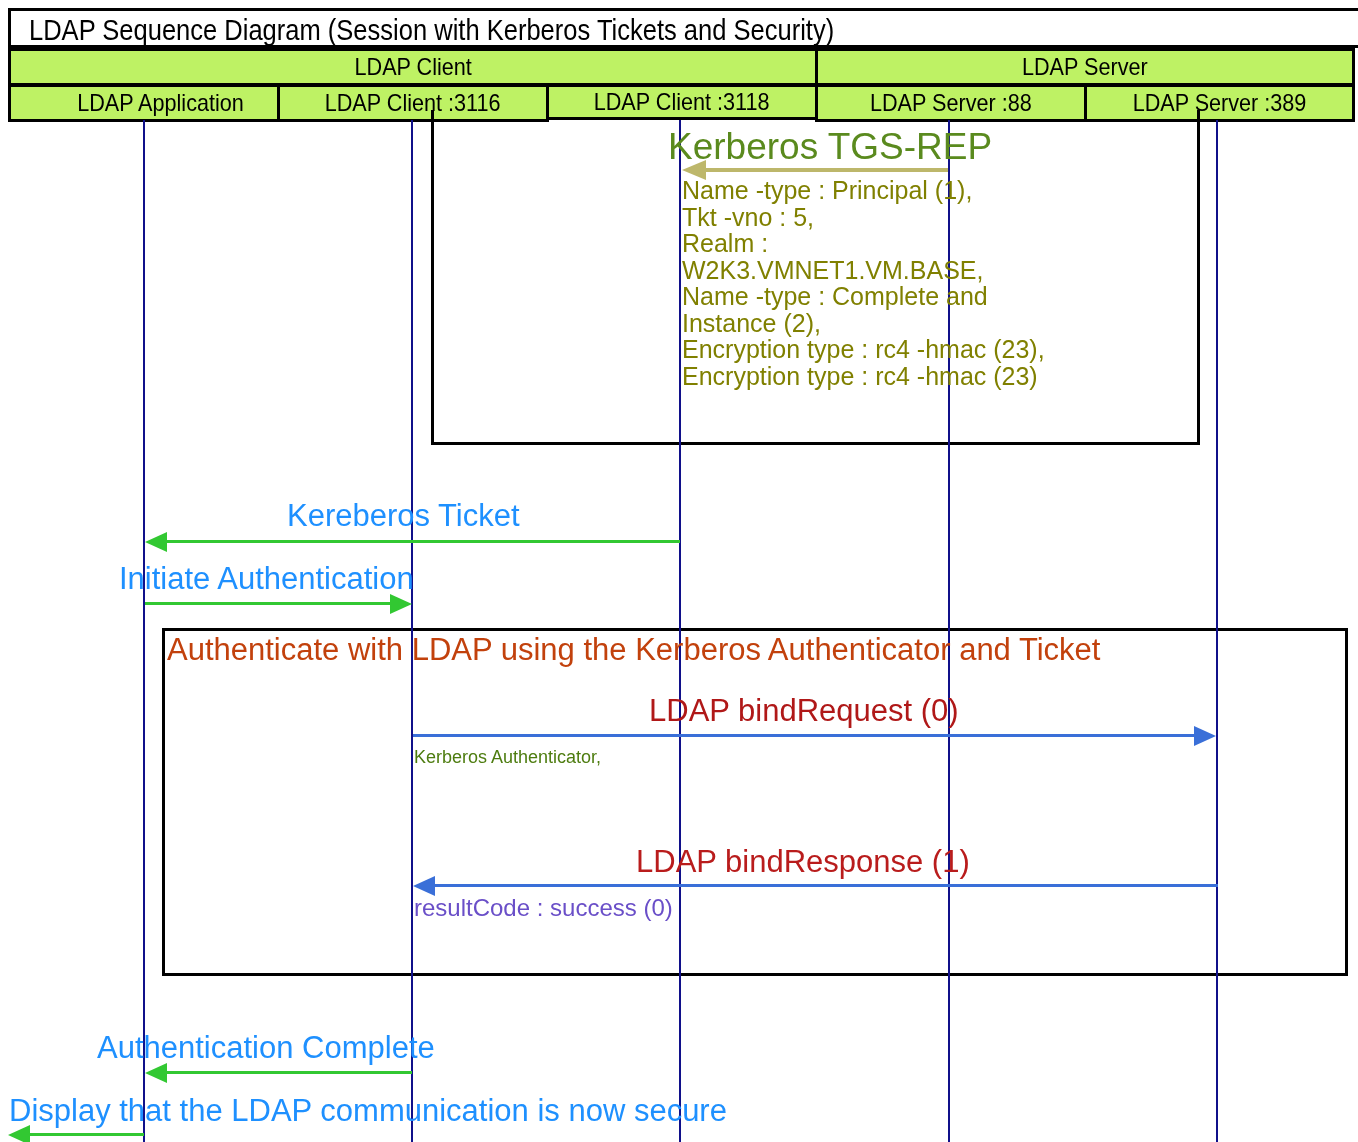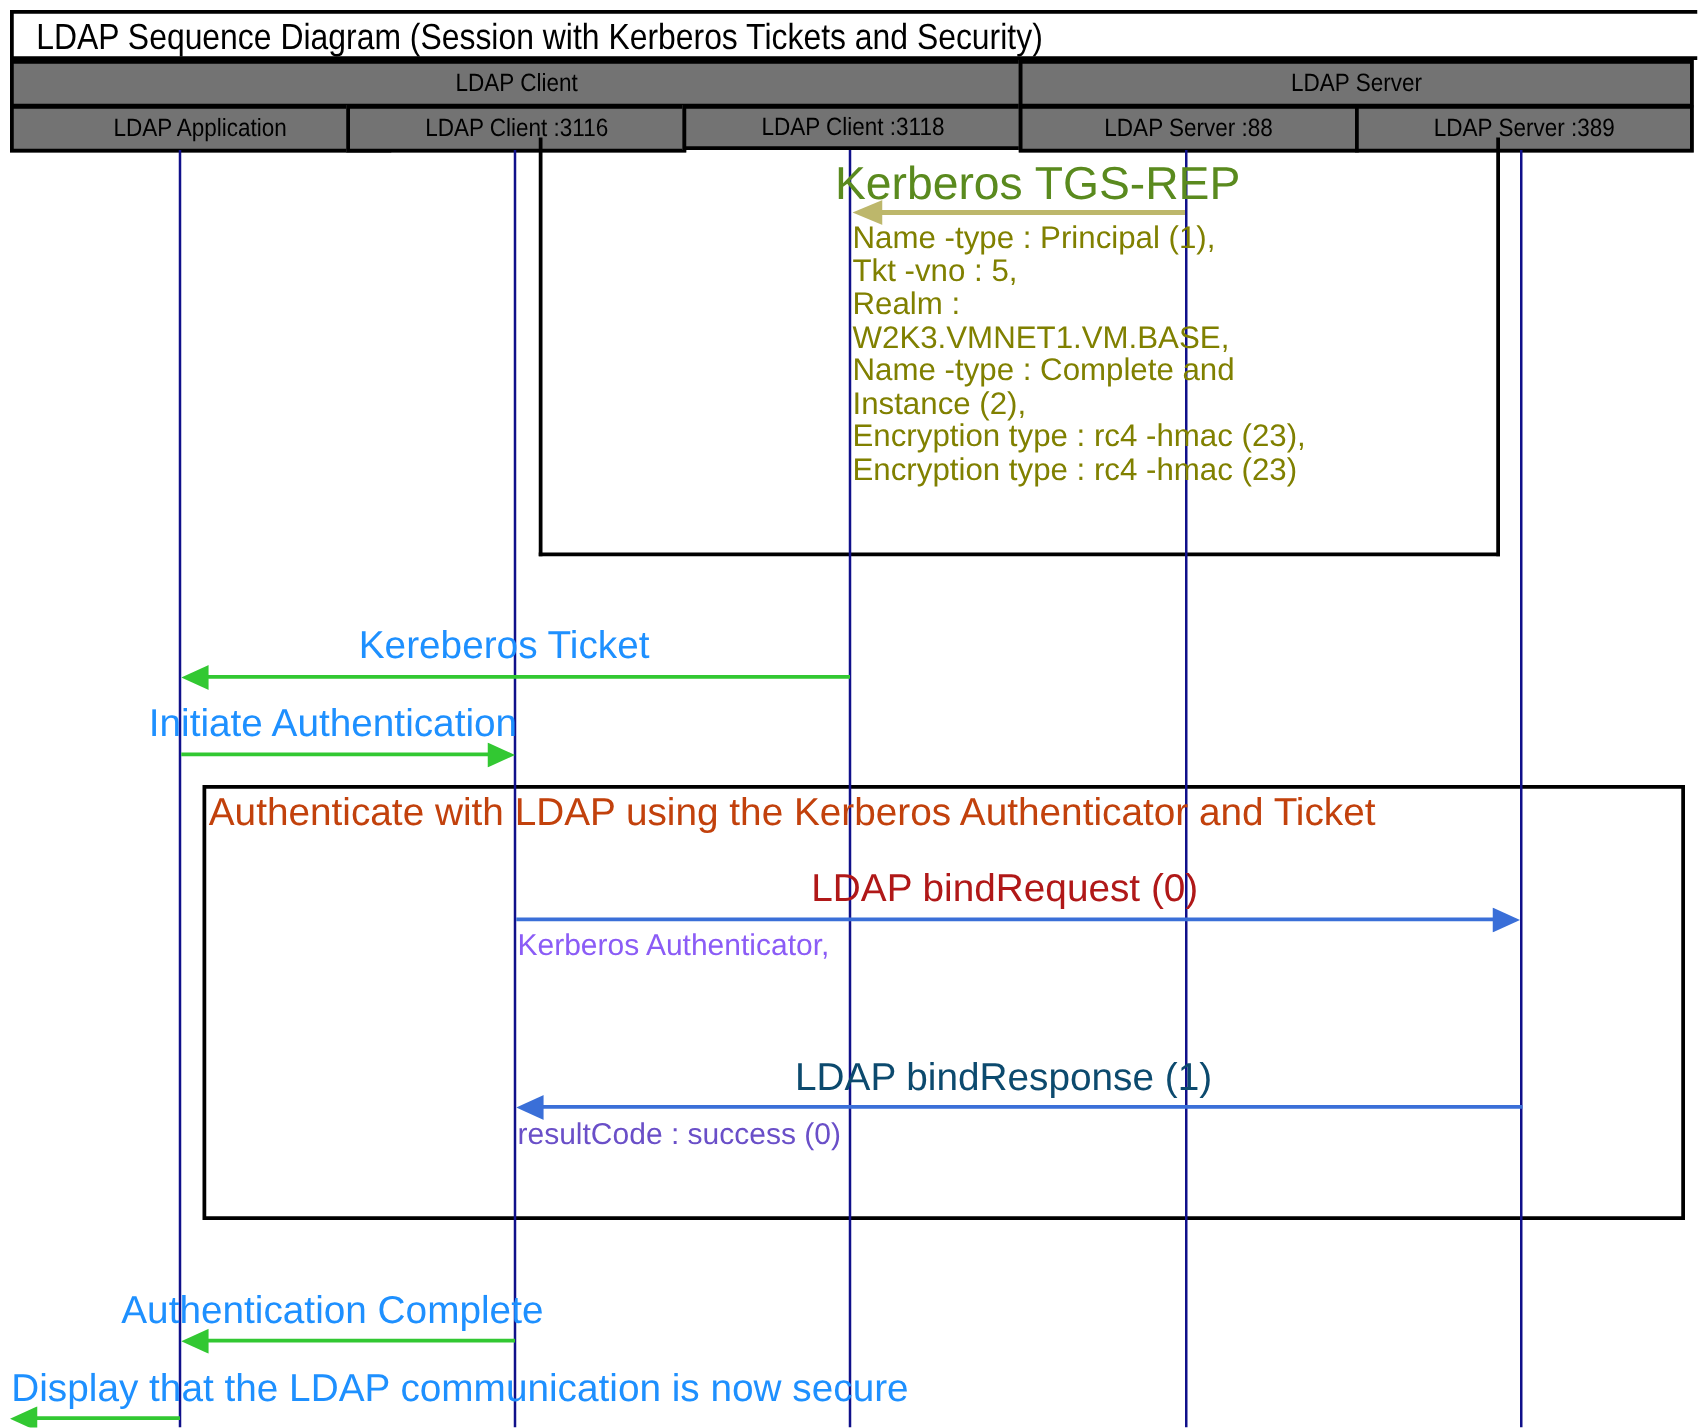--- a/index.html
+++ b/index.html
@@ -1,21 +1,21 @@
 <!DOCTYPE html>
 <html><head>
 <meta charset="utf-8">
 <style>
   html, body { margin: 0; padding: 0; background: #ffffff; }
   body { width: 1358px; height: 1142px; position: relative; overflow: hidden;
          font-family: "Liberation Sans", sans-serif; }
   .abs { position: absolute; }
   .title-box { left: 8px; top: 8px; width: 1350px; height: 40px; border: 3px solid #000; border-right: none; box-sizing: border-box; }
   .title-text { position: absolute; left: 18px; top: 3px; font-size: 29px; color: #000; font-family: "Liberation Sans", sans-serif; transform: scaleX(0.88); transform-origin: left; white-space: nowrap; }
-  .hdr { border: 3px solid #000; box-sizing: border-box; display: flex; align-items: center; justify-content: center; font-size: 20px; color: #000; background: #737373; white-space: nowrap; }
+  .hdr { border: 3px solid #000; box-sizing: border-box; display: flex; align-items: center; justify-content: center; font-size: 24px; color: #000; background: #bef264; white-space: nowrap; }
   .hdr span { display: inline-block; transform: scaleX(0.9); }
   .lifeline { position: absolute; width: 2px; background: #10108a; top: 120px; height: 1022px; }
   .frame { position: absolute; border: 3px solid #000; box-sizing: border-box; }
   .msg { position: absolute; white-space: nowrap; }
   .green-label { color: #1e90ff; font-size: 31px; }
   .arrow-line { position: absolute; height: 3px; }
   .note { position: absolute; white-space: pre; line-height: 26.5px; }
 </style>
 </head>
 <body>
@@ -76,23 +76,23 @@
   <polygon points="22,10 0,0 0,20" fill="#32c832"></polygon>
 </svg>
 
 <div class="msg" style="left:167px; top:632px; font-size:31px; color:#c2410c;">Authenticate with LDAP using the Kerberos Authenticator and Ticket</div>
 
 <div class="msg" style="left:649px; top:693px; font-size:31px; color:#b01818;">LDAP bindRequest (0)</div>
 <div class="arrow-line" style="left:413px; top:734px; width:785px; background:#3a6fd8;"></div>
 <svg class="abs" style="left:1194px; top:726px;" width="22" height="20">
   <polygon points="22,10 0,0 0,20" fill="#3a6fd8"></polygon>
 </svg>
-<div class="note" style="left:414px; top:744px; font-size:24px; color:#8b5cf6;"><div>Kerberos Authenticator,</div></div>
+<div class="note" style="left:414px; top:744px; font-size:18px; color:#4d7c0f;"><div>Kerberos Authenticator,</div></div>
 
-<div class="msg" style="left:636px; top:844px; font-size:31px; color:#0c4a6e;">LDAP bindResponse (1)</div>
+<div class="msg" style="left:636px; top:844px; font-size:31px; color:#b91c1c;">LDAP bindResponse (1)</div>
 <div class="arrow-line" style="left:430px; top:884px; width:788px; background:#3a6fd8;"></div>
 <svg class="abs" style="left:413px; top:876px;" width="22" height="20">
   <polygon points="0,10 22,0 22,20" fill="#3a6fd8"></polygon>
 </svg>
 <div class="note" style="left:414px; top:895px; font-size:24px; color:#6a4fc8;"><div>resultCode : success (0)</div></div>
 
 <div class="msg green-label" style="left:97px; top:1030px;">Authentication Complete</div>
 <div class="arrow-line" style="left:160px; top:1071px; width:252px; background:#32c832;"></div>
 <svg class="abs" style="left:145px; top:1063px;" width="22" height="20">
   <polygon points="0,10 22,0 22,20" fill="#32c832"></polygon>

